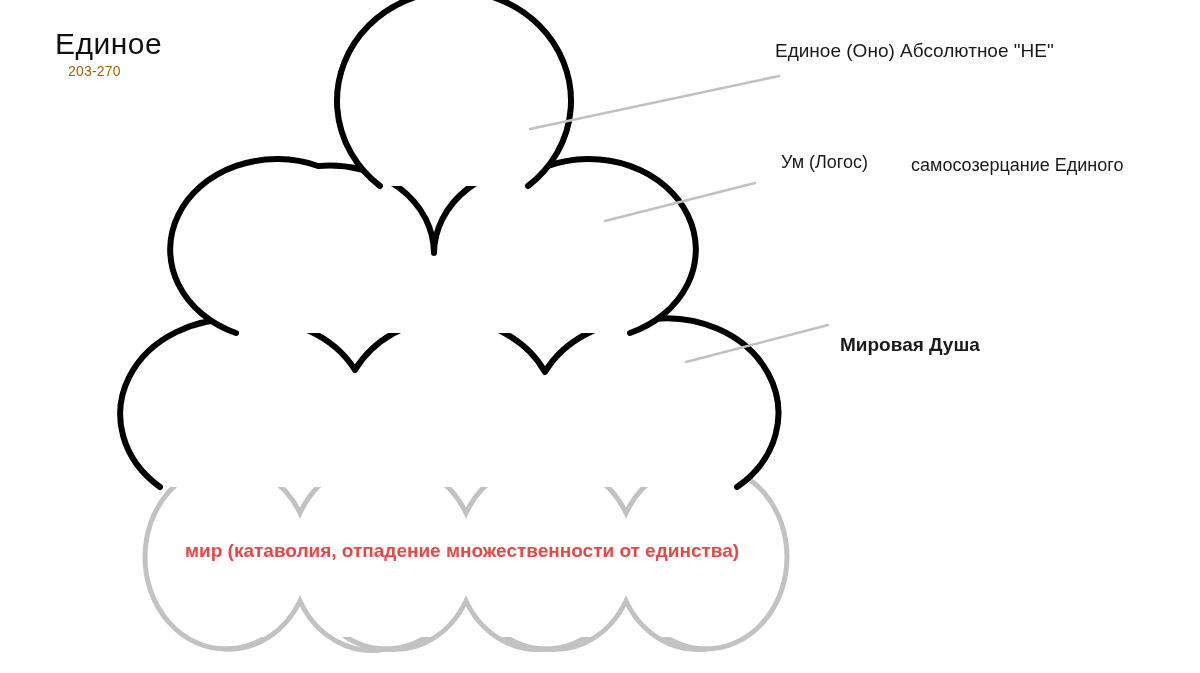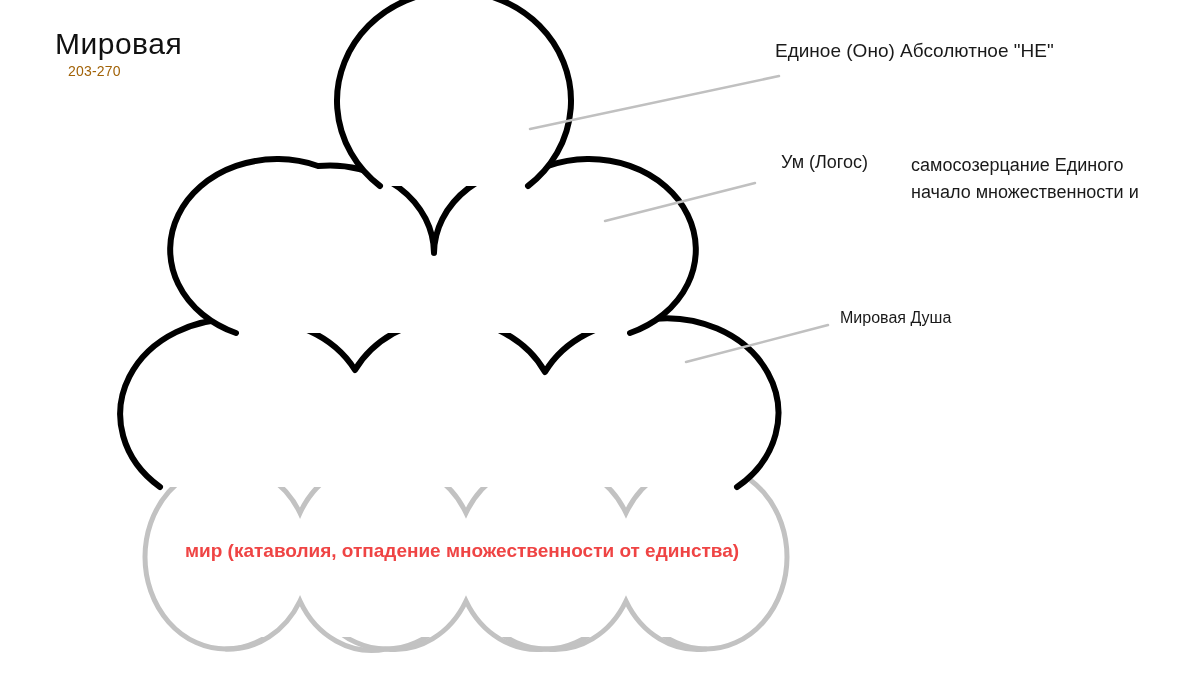--- a/index.html
+++ b/index.html
@@ -66,23 +66,24 @@
     display: inline-block;
     vertical-align: top;
   }
   .label-mind .mind-line {
     display: block;
     line-height: 1.48;
     white-space: nowrap;
   }
   .label-soul {
     left: 840px;
-    top: 309px;
-    font-size: 16px;
+    top: 334px;
+    font-size: 19px;
     white-space: nowrap;
+    font-weight: bold;
   }
   .label-world {
     position: absolute;
     left: 185px;
     top: 540px;
     font-size: 19px;
     white-space: nowrap;
     color: #ef4444;
     font-weight: bold;
   }
@@ -131,28 +132,27 @@
   </g>
 
   <g stroke="#c0c0c0" stroke-width="2.5" stroke-linecap="round" fill="none">
     <line x1="530" y1="129" x2="779" y2="76"></line>
     <line x1="605" y1="221" x2="755" y2="183"></line>
     <line x1="686" y1="362" x2="828" y2="325"></line>
   </g>
 </svg>
 
 <div class="title-block">
-  <div class="title-main">Мировая</div>
+  <div class="title-main">Единое</div>
   <div class="title-dates">203-270</div>
 </div>
 
 <div class="label label-one">Единое (Оно)   Абсолютное "НЕ"</div>
 
 <div class="label label-mind">
   <span class="mind-head">Ум (Логос)</span><span class="mind-body">
     <span class="mind-line">самосозерцание Единого</span>
-    <span class="mind-line">начало множественности и</span>
   </span>
 </div>
 
 <div class="label label-soul">Мировая Душа</div>
 
 <div class="label-world">мир  (катаволия, отпадение множественности от единства)</div>
 
 </body></html>

